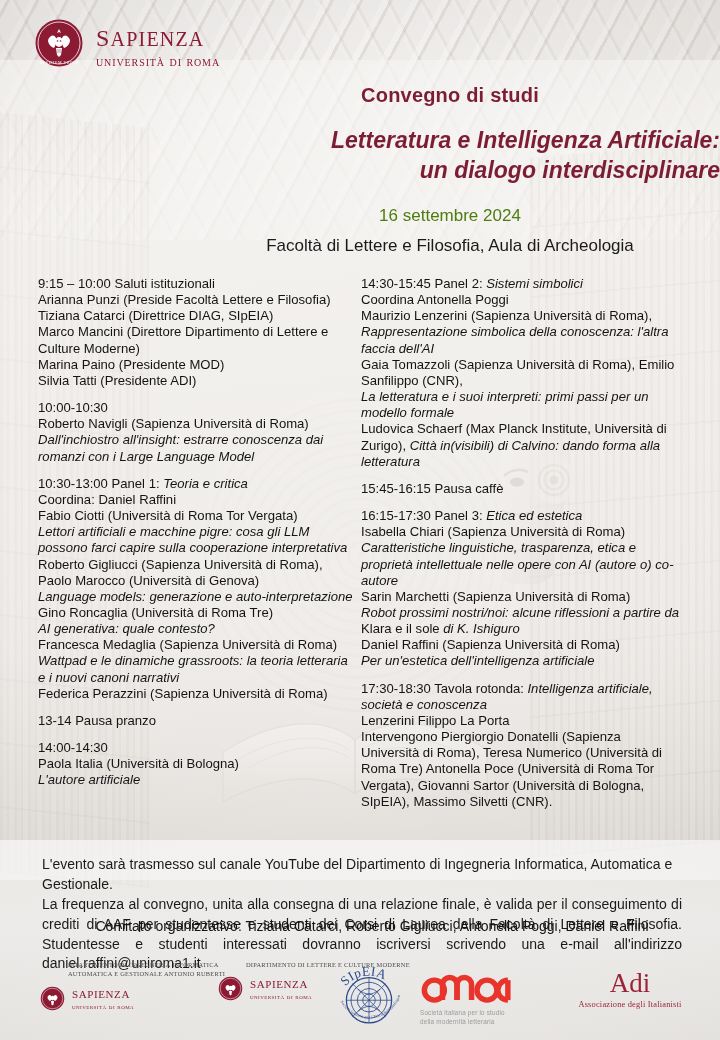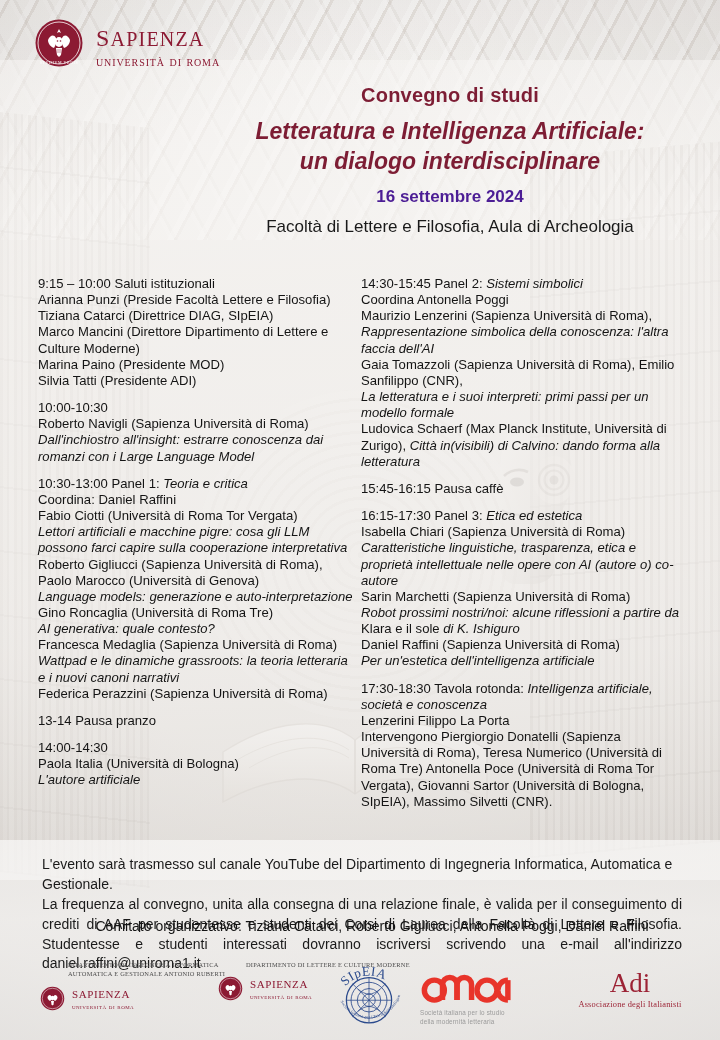--- a/index.html
+++ b/index.html
@@ -152,24 +152,24 @@
 
   
   .title-block {
     position: absolute; left: 180px; top: 84px; width: 540px;
     text-align: center;
     color: #7d1d34;
   }
   .t-kicker { font-size: 20px; font-weight: 700; letter-spacing: .2px; }
   .t-main {
     font-size: 23px; font-weight: 700; font-style: italic;
-    line-height: 1.32; margin-top: 9px;
+    line-height: 1.32; margin-top: 18px; text-align: right;
   }
   .t-date {
-    margin-top: 10px; font-size: 17px; font-weight: 700; color: #4c1d95;
+    margin-top: 20px; font-size: 17px; font-weight: 400; color: #4d7c0f;
   }
   .t-venue {
     margin-top: 10px; font-size: 17px; font-weight: 400; color: #1a1a1a;
   }
 
   
   .program {
     position: absolute; left: 0; top: 248px; width: 720px; height: 600px; margin-top: 28px;
   }
   .col {

